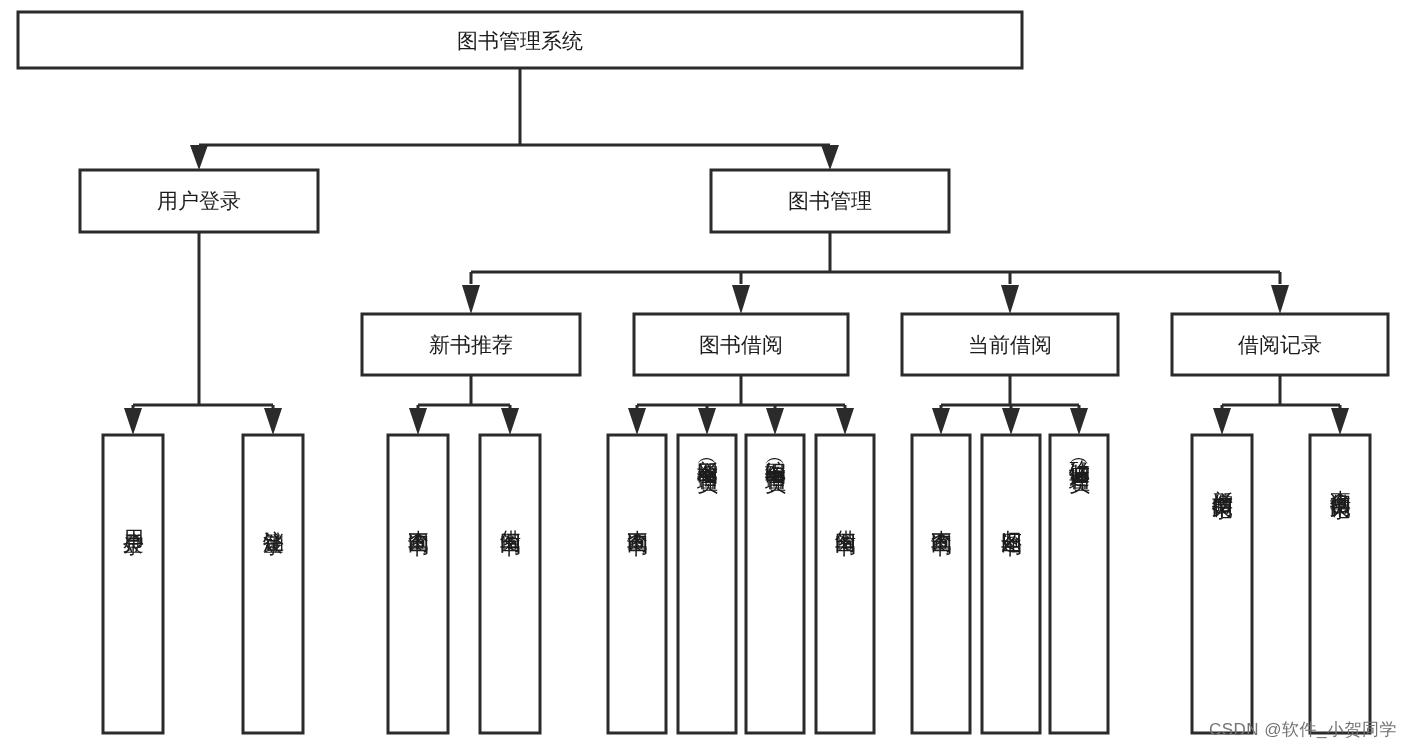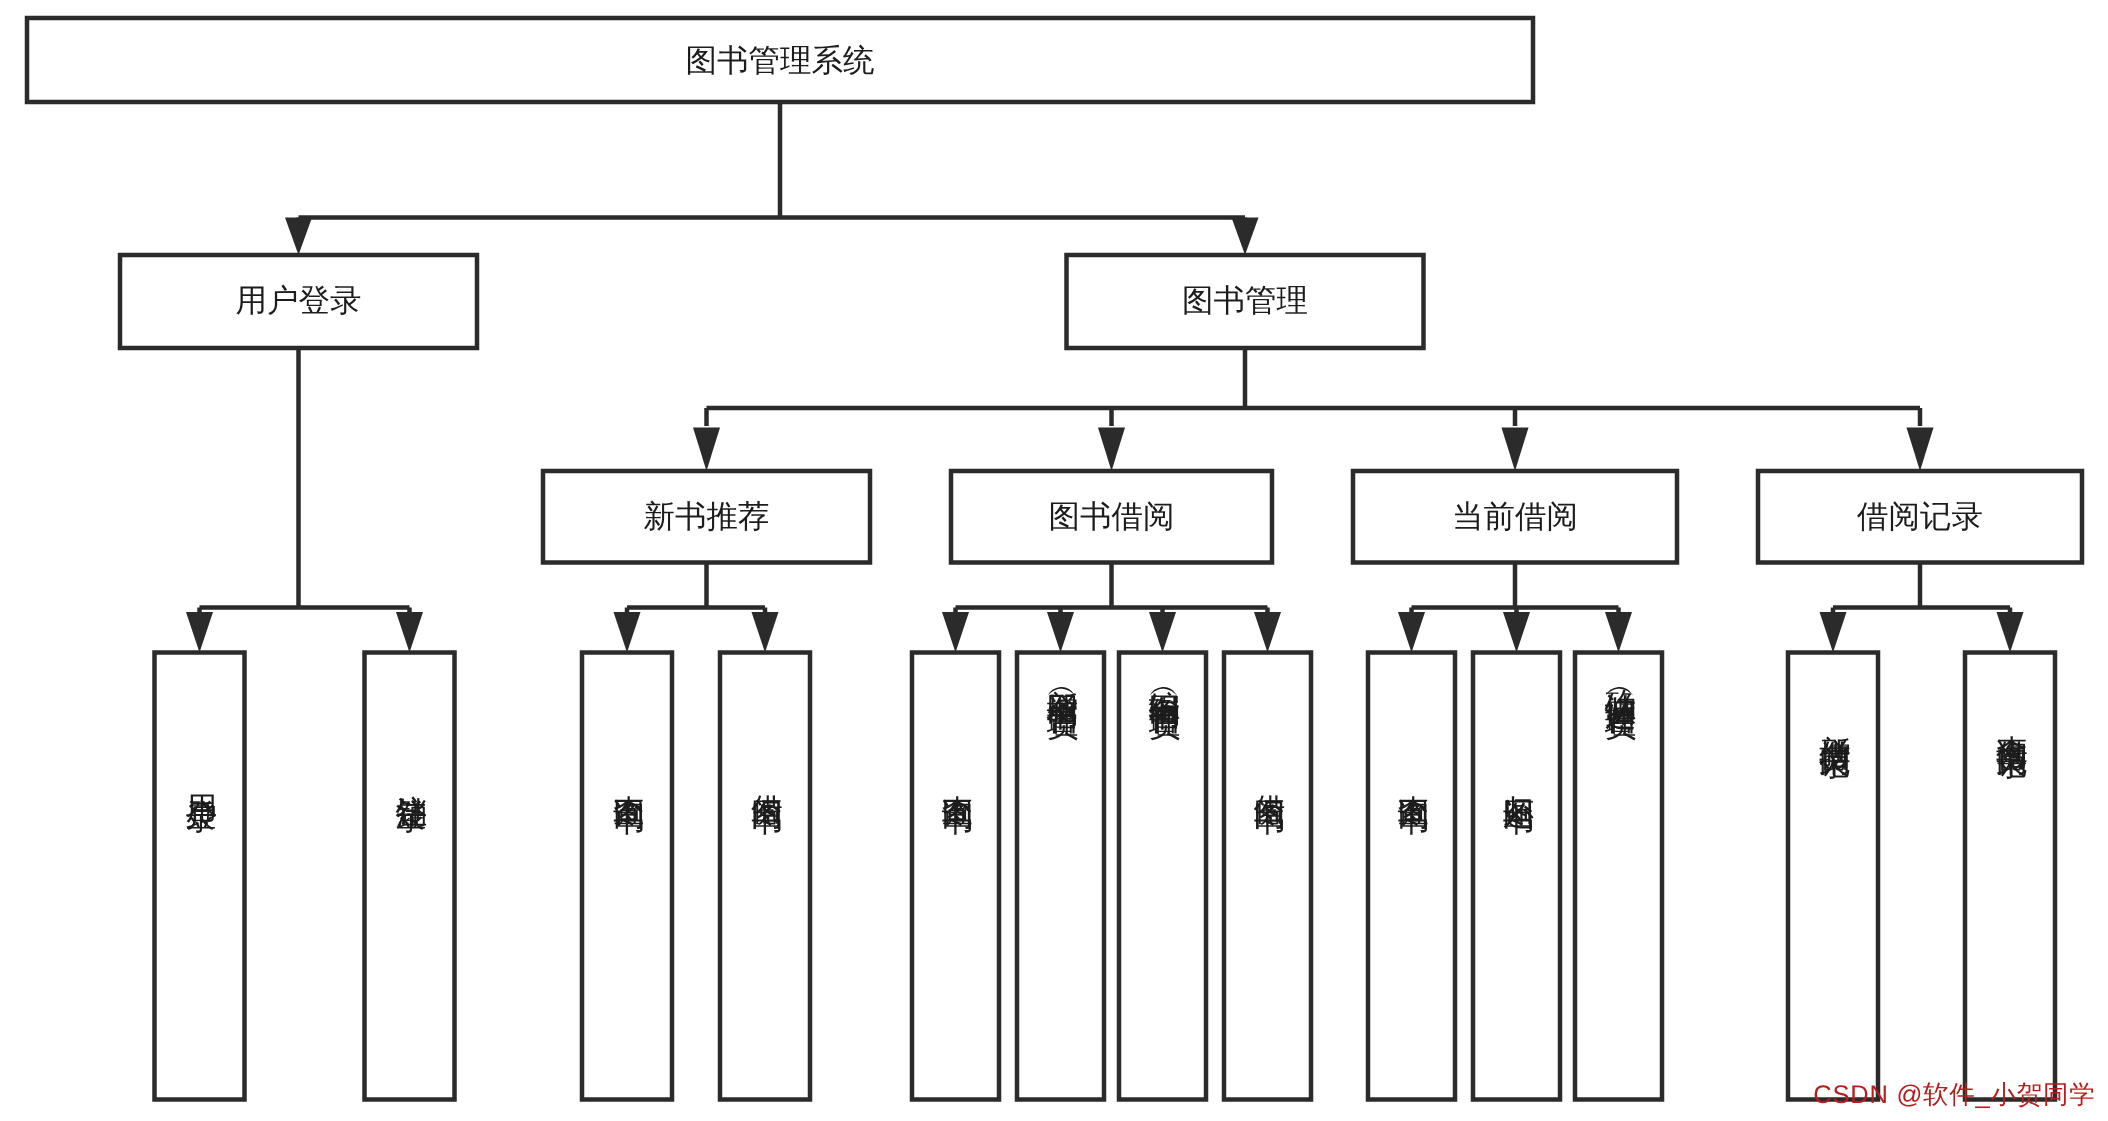--- a/index.html
+++ b/index.html
@@ -68,21 +68,21 @@
     line-height: 1.18;
     letter-spacing: 2px;
     white-space: nowrap;
   }
   .watermark {
     position: absolute;
     right: 8px;
     bottom: 6px;
     font-family: "Liberation Sans", "DejaVu Sans", sans-serif;
     font-size: 17px;
-    color: #b91c1c;
+    color: #737373;
     white-space: nowrap;
     letter-spacing: 0.5px;
   }
 </style>
 </head>
 <body>
 
 <div id="diagram-root">
 
   <svg class="flow" viewBox="0 0 1405 747" xmlns="http://www.w3.org/2000/svg">

